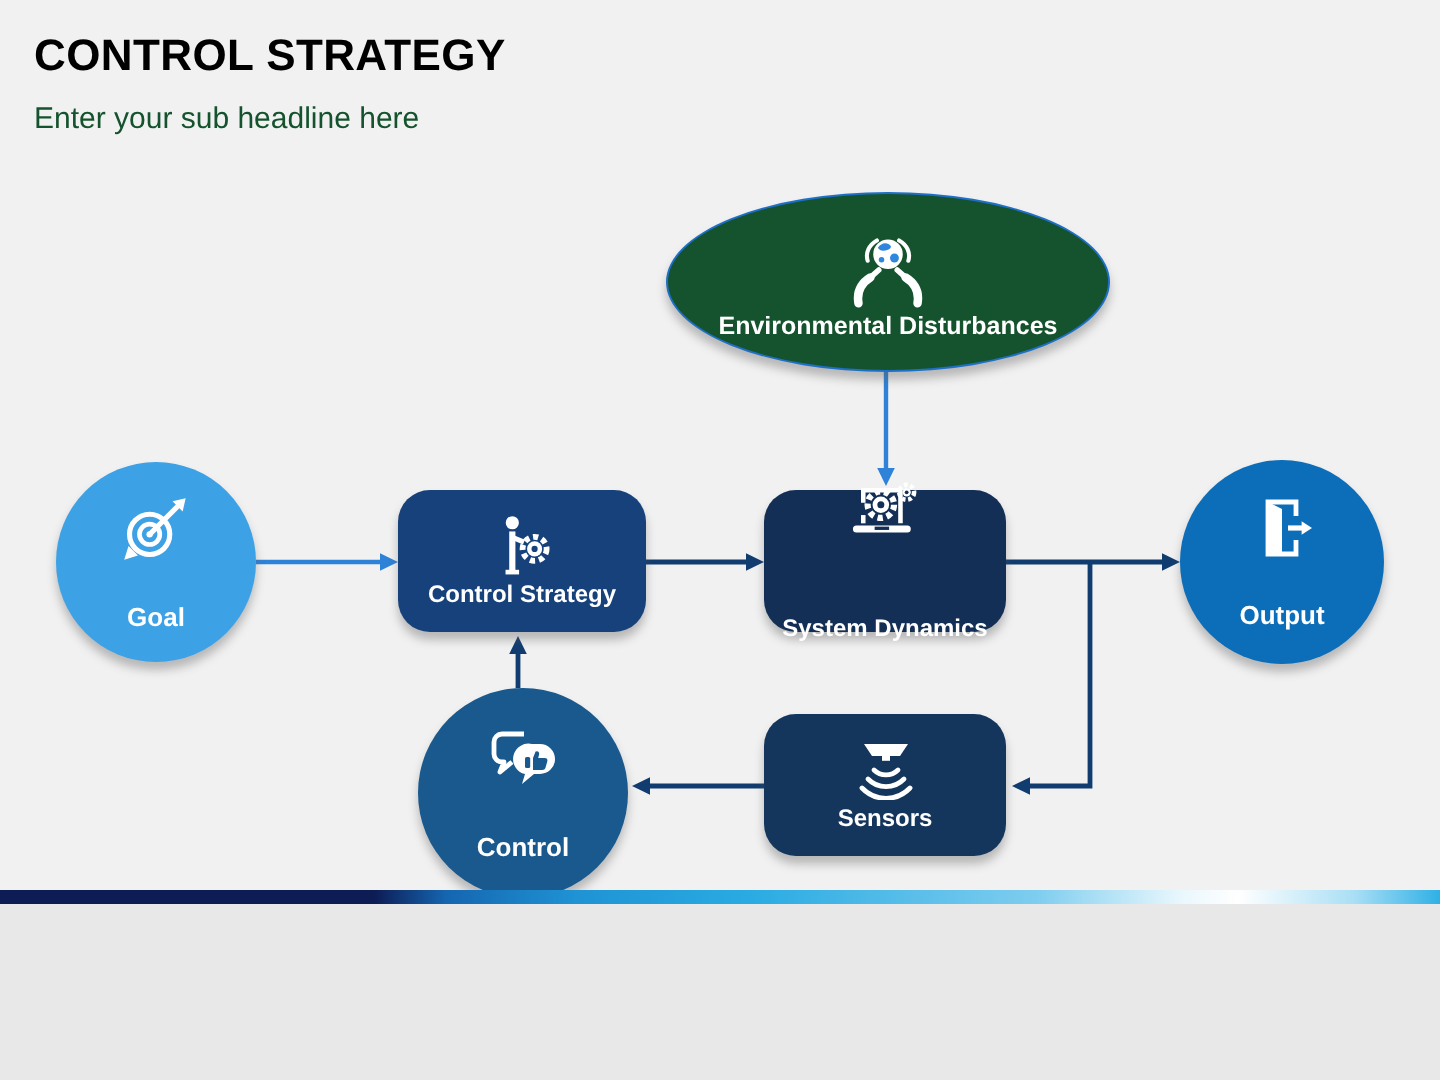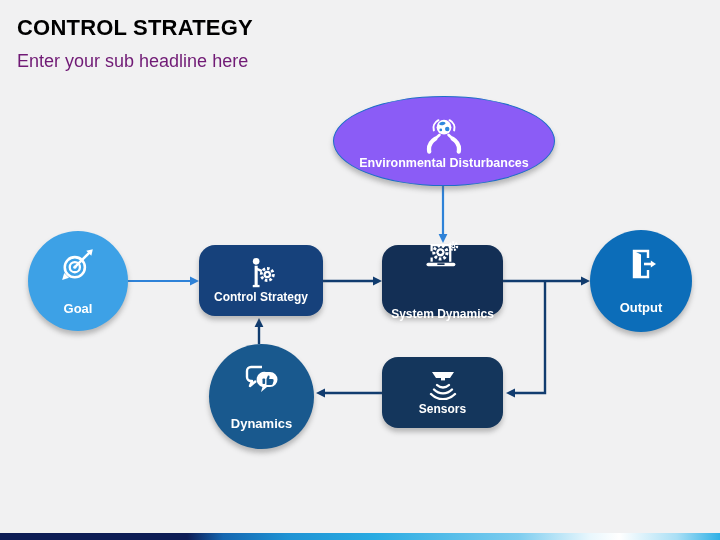--- a/index.html
+++ b/index.html
@@ -1,39 +1,39 @@
 <!DOCTYPE html>
 <html><head>
 <meta charset="utf-8">
 <style>
   * { margin:0; padding:0; box-sizing:border-box; }
   body { font-family: "Liberation Sans", sans-serif; background:#e8e8e8; }
   .slide {
-    position:relative; width:720px; height:540px;
+    position:relative; width:720px; height:452px;
     background:#f1f1f2; overflow:hidden;
   }
   .title {
     position:absolute; left:17px; top:15px;
     font-size:22px; font-weight:bold; color:#000; letter-spacing:0.2px;
   }
   .subtitle {
     position:absolute; left:17px; top:51px;
-    font-size:18px; color:#701a75;
+    font-size:15px; color:#14532d;
   }
   .connectors { position:absolute; left:0; top:0; width:720px; height:540px; z-index:1; pointer-events:none; }
   .node {
     position:absolute; z-index:2; display:flex; flex-direction:column;
     align-items:center; justify-content:center; text-align:center;
     color:#fff; font-weight:bold;
     box-shadow:0 4px 5px rgba(90,90,90,0.38);
   }
   .node .icon { display:flex; align-items:center; justify-content:center; }
   .ellipse {
     left:333px; top:96px; width:222px; height:90px;
-    border-radius:50%; background:#8b5cf6; border:1px solid #1e6fc7;
+    border-radius:50%; background:#14532d; border:1px solid #1e6fc7;
     font-size:12.5px; gap:3px; padding-top:4px;
   }
   .circle { border-radius:50%; font-size:13px; gap:20px; }
   .goal { left:28px; top:231px; width:100px; height:100px; background:#3da1e6; }
   .output { left:590px; top:230px; width:102px; height:102px; background:#0c6db9; }
   .feedback { left:209px; top:344px; width:105px; height:105px; background:#19598e; }
   .box {
     border-radius:16px; width:124px; height:71px; font-size:12px; gap:3px;
   }
   .cs { left:199px; top:245px; background:#16417b; }
@@ -172,21 +172,21 @@
 
   <div class="node circle feedback">
     <span class="icon">
       <svg width="42" height="34" viewBox="0 0 40 34">
         <path d="M20,4 H9 a4,4 0 0 0 -4,4 v6 a4,4 0 0 0 4,4 h1 l-2,5 6,-5" fill="none" stroke="#fff" stroke-width="2.4" stroke-linejoin="round"></path>
         <path d="M24,9 h4 a7.5,7.5 0 0 1 0,15 h-3 l-6,5 1.5,-5 a7.5,7.5 0 0 1 3.5,-15 z" fill="#fff"></path>
         <rect x="20.5" y="15.5" width="2.6" height="5.5" rx="0.8" fill="#19598e"></rect>
         <path d="M24.5,16 l1.3,-3.2 q1.8,-0.7 1.8,1.2 l-0.5,2 h3.2 q1.8,0 1.3,1.9 l-0.9,3.1 q-0.3,1 -1.5,1 h-4.7 z" fill="#19598e"></path>
       </svg>
     </span>
-    <span class="lbl">Dynamics</span>
+    <span class="lbl">Control</span>
   </div>
 
   <div class="node box sensors">
     <span class="icon">
       <svg width="36" height="30" viewBox="0 0 36 30">
         <polygon points="7,2 29,2 25,8 11,8" fill="#fff"></polygon>
         <rect x="16" y="8" width="4" height="2.4" fill="#fff"></rect>
         <path d="M12,15 a8.5,8.5 0 0 0 12,0" fill="none" stroke="#fff" stroke-width="2.4" stroke-linecap="round"></path>
         <path d="M9,19.5 a12.5,12.5 0 0 0 18,0" fill="none" stroke="#fff" stroke-width="2.4" stroke-linecap="round"></path>
         <path d="M6,24 a16.5,16.5 0 0 0 24,0" fill="none" stroke="#fff" stroke-width="2.4" stroke-linecap="round"></path>

